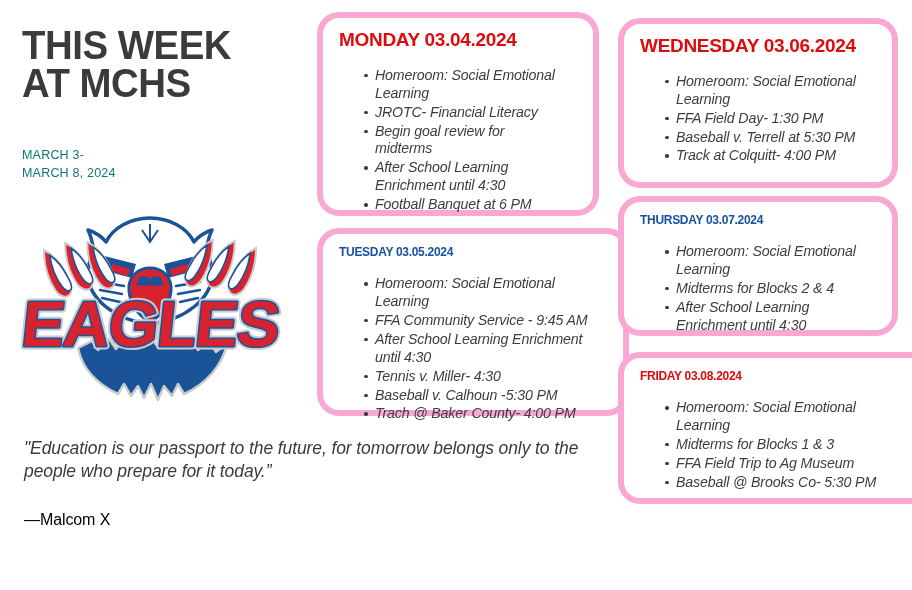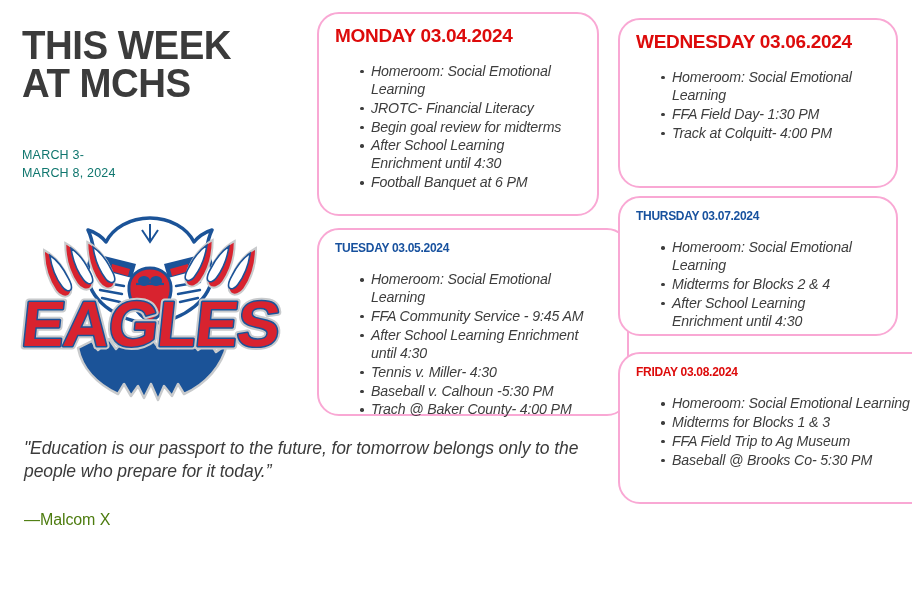--- a/index.html
+++ b/index.html
@@ -76,29 +76,29 @@
   .quote-text {
     font-size: 17.5px;
     font-style: italic;
     line-height: 1.32;
     color: #3b3b3b;
     letter-spacing: -0.1px;
   }
   .quote-attrib {
     margin-top: 28px;
     font-size: 16px;
-    color: #4d7c0f;
+    color: #000000;
     letter-spacing: -0.1px;
   }
 
   
   .card {
     position: absolute;
     background: #ffffff;
-    border: 2px solid #f9a8d4;
+    border: 6px solid #f9a8d4;
     border-radius: 22px;
     padding: 12px 14px 12px 16px;
   }
 
   .card-title {
     font-weight: 700;
     font-size: 12px;
     letter-spacing: -0.3px;
     line-height: 1.1;
     margin-bottom: 3px;
@@ -255,20 +255,21 @@
         <li>Baseball v. Calhoun -5:30 PM</li>
         <li>Trach @ Baker County- 4:00 PM</li>
       </ul>
   </div>
 
   <div class="card" id="card-wednesday">
     <div class="card-title red">WEDNESDAY 03.06.2024</div>
     <ul class="card-list">
         <li>Homeroom: Social Emotional Learning</li>
         <li>FFA Field Day- 1:30 PM</li>
+        <li>Baseball v. Terrell at 5:30 PM</li>
         <li>Track at Colquitt- 4:00 PM</li>
       </ul>
   </div>
 
   <div class="card" id="card-thursday">
     <div class="card-title blue">THURSDAY 03.07.2024</div>
     <ul class="card-list">
         <li>Homeroom: Social Emotional Learning</li>
         <li>Midterms for Blocks 2 &amp; 4</li>
         <li>After School Learning Enrichment until 4:30</li>

